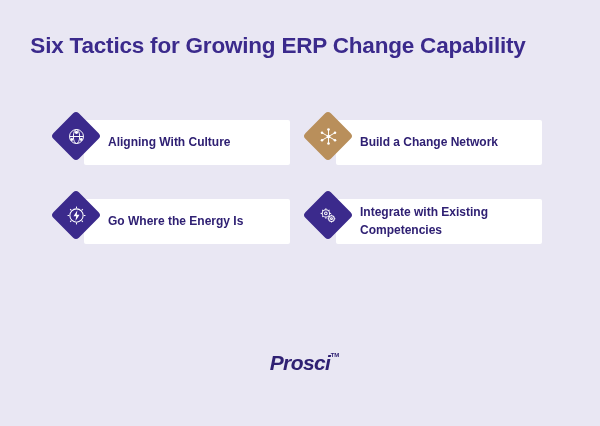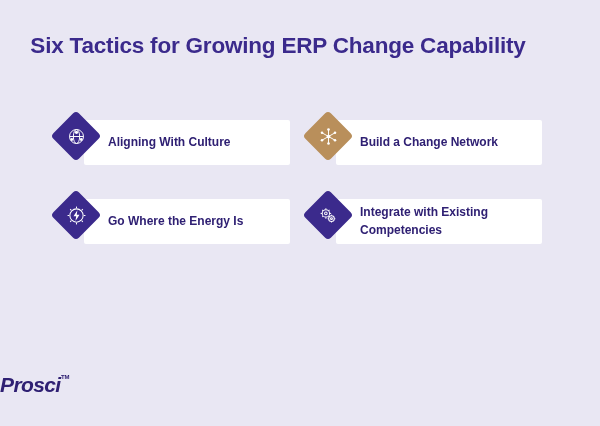--- a/index.html
+++ b/index.html
@@ -92,22 +92,23 @@
     margin-right: 10px;
     color: #2f2073;
     font-size: 12px;
     font-weight: bold;
     line-height: 1.45;
     width: 168px;
   }
   .brand {
     position: absolute;
     left: 0;
-    top: 373px;
+    top: 351px;
     width: 600px;
+    text-align: center;
   }
   .brand-text {
     display: inline-block;
     position: relative;
     color: #2f2073;
     font-size: 21px;
     font-weight: bold;
     letter-spacing: -0.6px;
     font-style: italic;
   }

